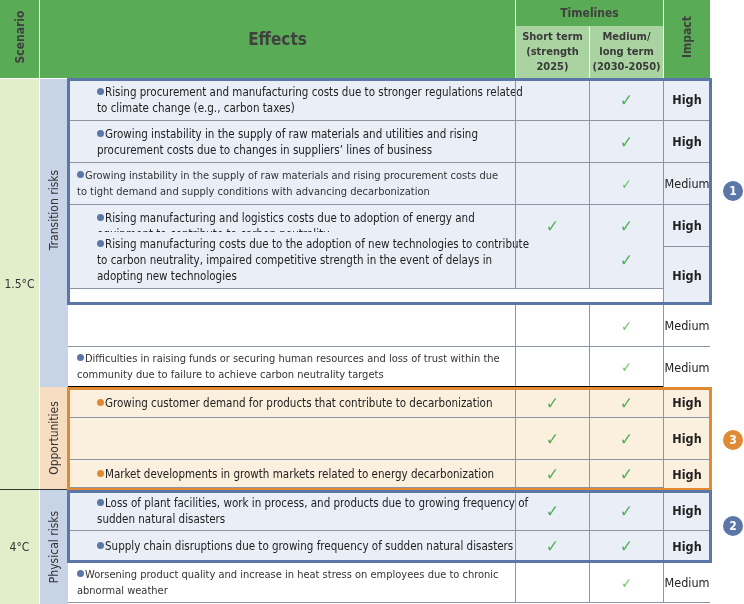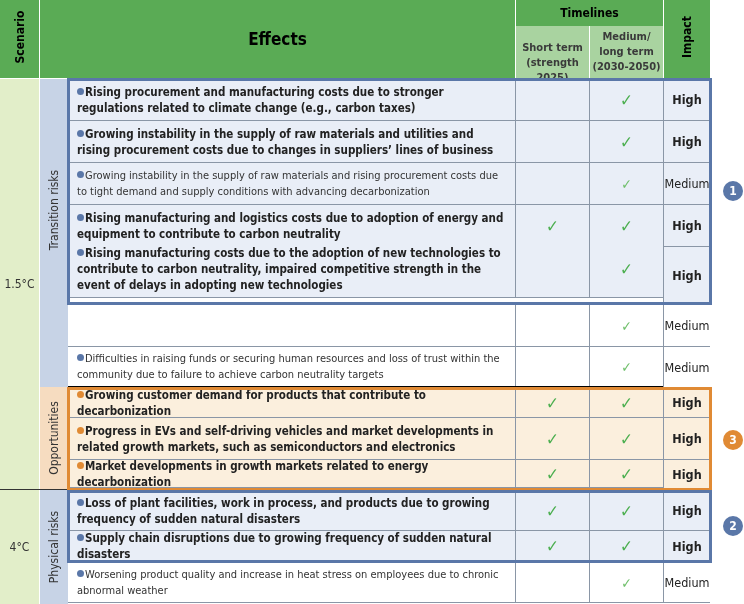--- a/index.html
+++ b/index.html
@@ -1,48 +1,48 @@
 <!DOCTYPE html>
 <html><head>
 <meta charset="utf-8">
 <style>
   html,body{margin:0;padding:0;background:#ffffff;}
   body{width:744px;height:604px;position:relative;overflow:hidden;font-family:"DejaVu Sans Condensed","DejaVu Sans",sans-serif;}
   .abs{position:absolute;box-sizing:border-box;}
-  .hdr{background:#5aab55;color:#000000;font-weight:bold;}
+  .hdr{background:#5aab55;color:#404040;font-weight:bold;}
   .sub{background:#a9d3a0;color:#3a3a3a;font-weight:bold;font-size:11px;line-height:15px;text-align:center;}
   .vtext{position:absolute;transform-origin:center center;white-space:nowrap;}
   .scen{background:#e2eec9;}
   .cat-tr{background:#c7d3e6;}
   .cat-op{background:#f6dcc0;}
   .row{position:absolute;left:68px;width:595px;box-sizing:border-box;border-bottom:1px solid #8a96a6;}
   .cell{position:absolute;top:0;bottom:0;box-sizing:border-box;border-left:1px solid #8a96a6;display:flex;align-items:center;justify-content:center;}
   .eff{position:absolute;left:0;top:0;bottom:0;width:447px;box-sizing:border-box;padding:0 6px 0 9px;display:flex;align-items:center;font-size:11.5px;line-height:16px;color:#222;}
   .eff .dot{display:inline-block;width:7px;height:7px;border-radius:50%;margin-right:1px;vertical-align:1px;}
-  .bold{font-weight:bold;}
+  .bold{font-weight:normal;margin-left:20px;}
   .light{font-weight:normal;color:#333;font-size:11px;}
   .chk{color:#4caf50;font-size:17px;}
   .chk.thin{font-size:14px;color:#6fbf6a;}
   .imp{font-size:12.5px;color:#222;}
   .imp.b{font-weight:bold;}
   .badge{position:absolute;width:20px;height:20px;border-radius:50%;color:#fff;font-weight:bold;font-size:12px;display:flex;align-items:center;justify-content:center;}
 </style>
 </head>
 <body>
 
 <div class="abs hdr" style="left:0;top:0;width:39px;height:78px;">
   <span class="vtext" style="left:-12px;top:30px;width:64px;text-align:center;font-size:12px;transform:rotate(-90deg);">Scenario</span>
 </div>
 <div class="abs hdr" style="left:40px;top:0;width:475px;height:78px;display:flex;align-items:center;justify-content:center;font-size:17px;">
   <span>Effects</span>
 </div>
 <div class="abs hdr" style="left:516px;top:0;width:147px;height:26px;display:flex;align-items:center;justify-content:center;font-size:12px;">
   <span>Timelines</span>
 </div>
-<div class="abs sub" style="left:516px;top:26px;width:73px;height:52px;padding-top:14px;">
+<div class="abs sub" style="left:516px;top:26px;width:73px;height:52px;padding-top:3px;">
   <div>Short term</div>
   <div>(strength</div>
   <div>2025)</div>
 </div>
 <div class="abs sub" style="left:590px;top:26px;width:73px;height:52px;padding-top:3px;">
   <div>Medium/</div>
   <div>long term</div>
   <div>(2030-2050)</div>
 </div>
 <div class="abs hdr" style="left:664px;top:0;width:46px;height:78px;">
@@ -125,21 +125,21 @@
       <span class="chk">✓</span>
     </div>
   <div class="cell" style="left:521px;width:74px;">
       <span class="chk">✓</span>
     </div>
 </div>
 <div class="abs imp b" style="left:663px;top:205px;width:47px;height:42px;border-left:1px solid #8a96a6;border-bottom:1px solid #8a96a6;background:#e9eef7;display:flex;align-items:center;justify-content:center;">
     <span>High</span>
   </div>
 
-<div class="row" style="top:241px;height:57px;background:#e9eef7;">
+<div class="row" style="top:232px;height:57px;background:#e9eef7;">
   <div class="eff bold">
       <span><span class="dot" style="background:#5a77a8;"></span><span>Rising manufacturing costs due to the adoption of new technologies to contribute to carbon neutrality, impaired competitive strength in the event of delays in adopting new technologies</span></span>
     </div>
   <div class="cell" style="left:447px;width:74px;">
       <span class="chk"></span>
     </div>
   <div class="cell" style="left:521px;width:74px;">
       <span class="chk">✓</span>
     </div>
 </div>
@@ -188,23 +188,20 @@
     </div>
   <div class="cell" style="left:521px;width:74px;">
       <span class="chk">✓</span>
     </div>
 </div>
 <div class="abs imp b" style="left:663px;top:388px;width:47px;height:30px;border-left:1px solid #8a96a6;border-bottom:1px solid #8a96a6;background:#fbefdd;display:flex;align-items:center;justify-content:center;">
     <span>High</span>
   </div>
 
 <div class="row" style="top:418px;height:42px;background:#fbefdd;">
-  <div class="eff bold">
-      <span><span class="dot" style="background:#e08a34;"></span><span>Progress in EVs and self-driving vehicles and market developments in related growth markets, such as semiconductors and electronics</span></span>
-    </div>
   <div class="cell" style="left:447px;width:74px;">
       <span class="chk">✓</span>
     </div>
   <div class="cell" style="left:521px;width:74px;">
       <span class="chk">✓</span>
     </div>
 </div>
 <div class="abs imp b" style="left:663px;top:418px;width:47px;height:42px;border-left:1px solid #8a96a6;border-bottom:1px solid #8a96a6;background:#fbefdd;display:flex;align-items:center;justify-content:center;">
     <span>High</span>
   </div>

